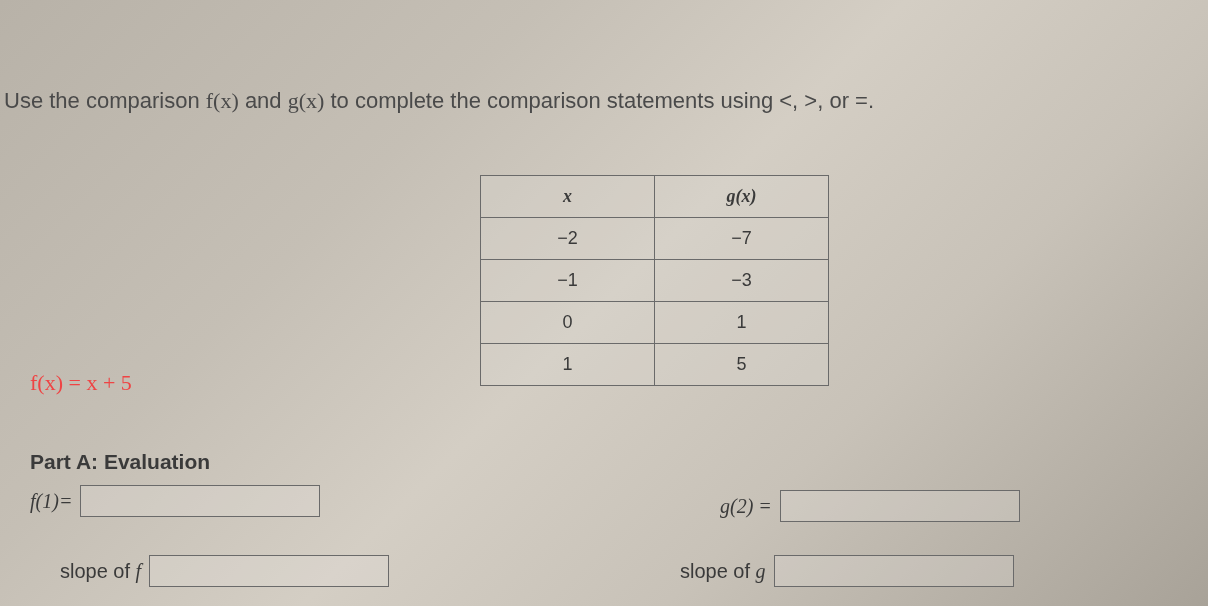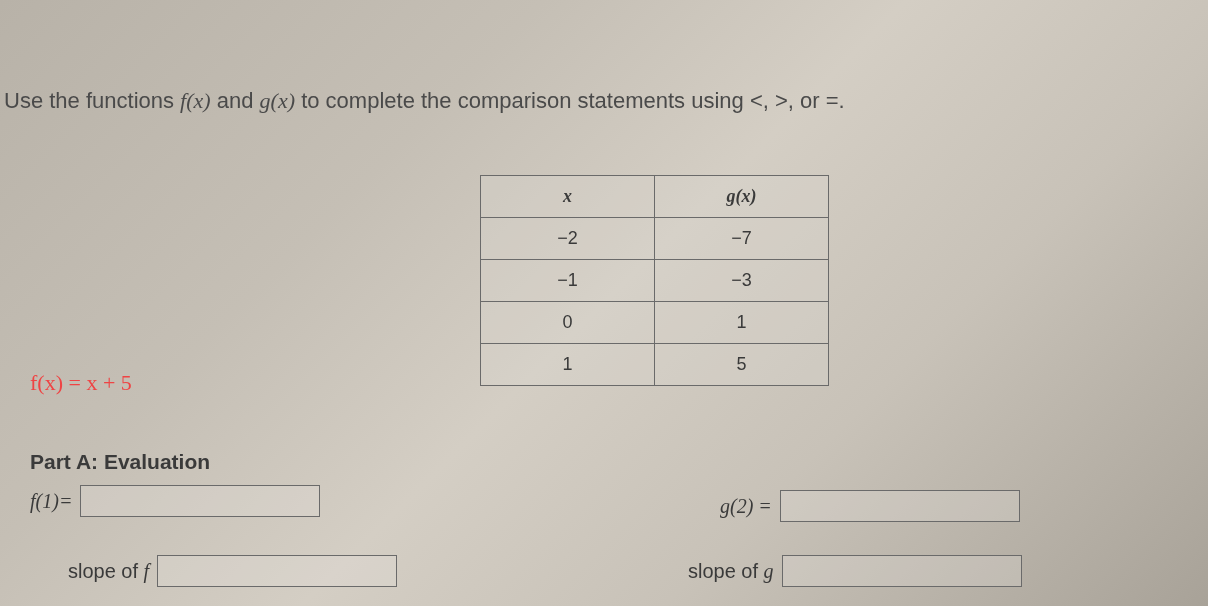--- a/index.html
+++ b/index.html
@@ -12,21 +12,21 @@
       overflow: hidden;
       color: #3a3a3a;
     }
     .prompt {
       position: absolute;
       top: 88px;
       left: 4px;
       font-size: 22px;
       color: #4a4a4a;
     }
-    .prompt .math { font-style: italic; font-family: 'Times New Roman', serif; }
+    .prompt .math { font-family: 'Times New Roman', serif; }
     .data-table {
       position: absolute;
       top: 175px;
       left: 480px;
       border-collapse: collapse;
       background: rgba(220,216,208,0.3);
     }
     .data-table th, .data-table td {
       border: 1px solid #6a6a6a;
       width: 174px;
@@ -72,28 +72,28 @@
     .answer-box {
       border: 1px solid #6a6a6a;
       background: rgba(230,228,222,0.25);
       height: 32px;
       width: 240px;
     }
     .row-f1 { top: 485px; left: 30px; }
     .row-g1 { top: 490px; left: 720px; }
     .row-slopef { top: 555px; left: 60px; }
     .row-slopeg { top: 555px; left: 680px; text-align: center; }
-    .row-slopef .label, .row-slopeg .label { font-style: normal; font-family: Arial, sans-serif; margin-left: 8px; }
+    .row-slopef .label, .row-slopeg .label { font-style: normal; font-family: Arial, sans-serif; }
     .row-slopef .label .mi, .row-slopeg .label .mi { font-style: italic; font-family: 'Times New Roman', serif; }
   </style>
 </head>
 <body>
 
 <div class="prompt">
-  <span>Use the functions </span>
+  <span>Use the comparison </span>
   <span class="math">f(x)</span>
   <span>and </span>
   <span class="math">g(x)</span>
   <span> to complete the comparison statements using &lt;, &gt;, or =.</span>
 </div>
 
 <table class="data-table">
   <tbody>
       <tr>
     <th>x</th>

